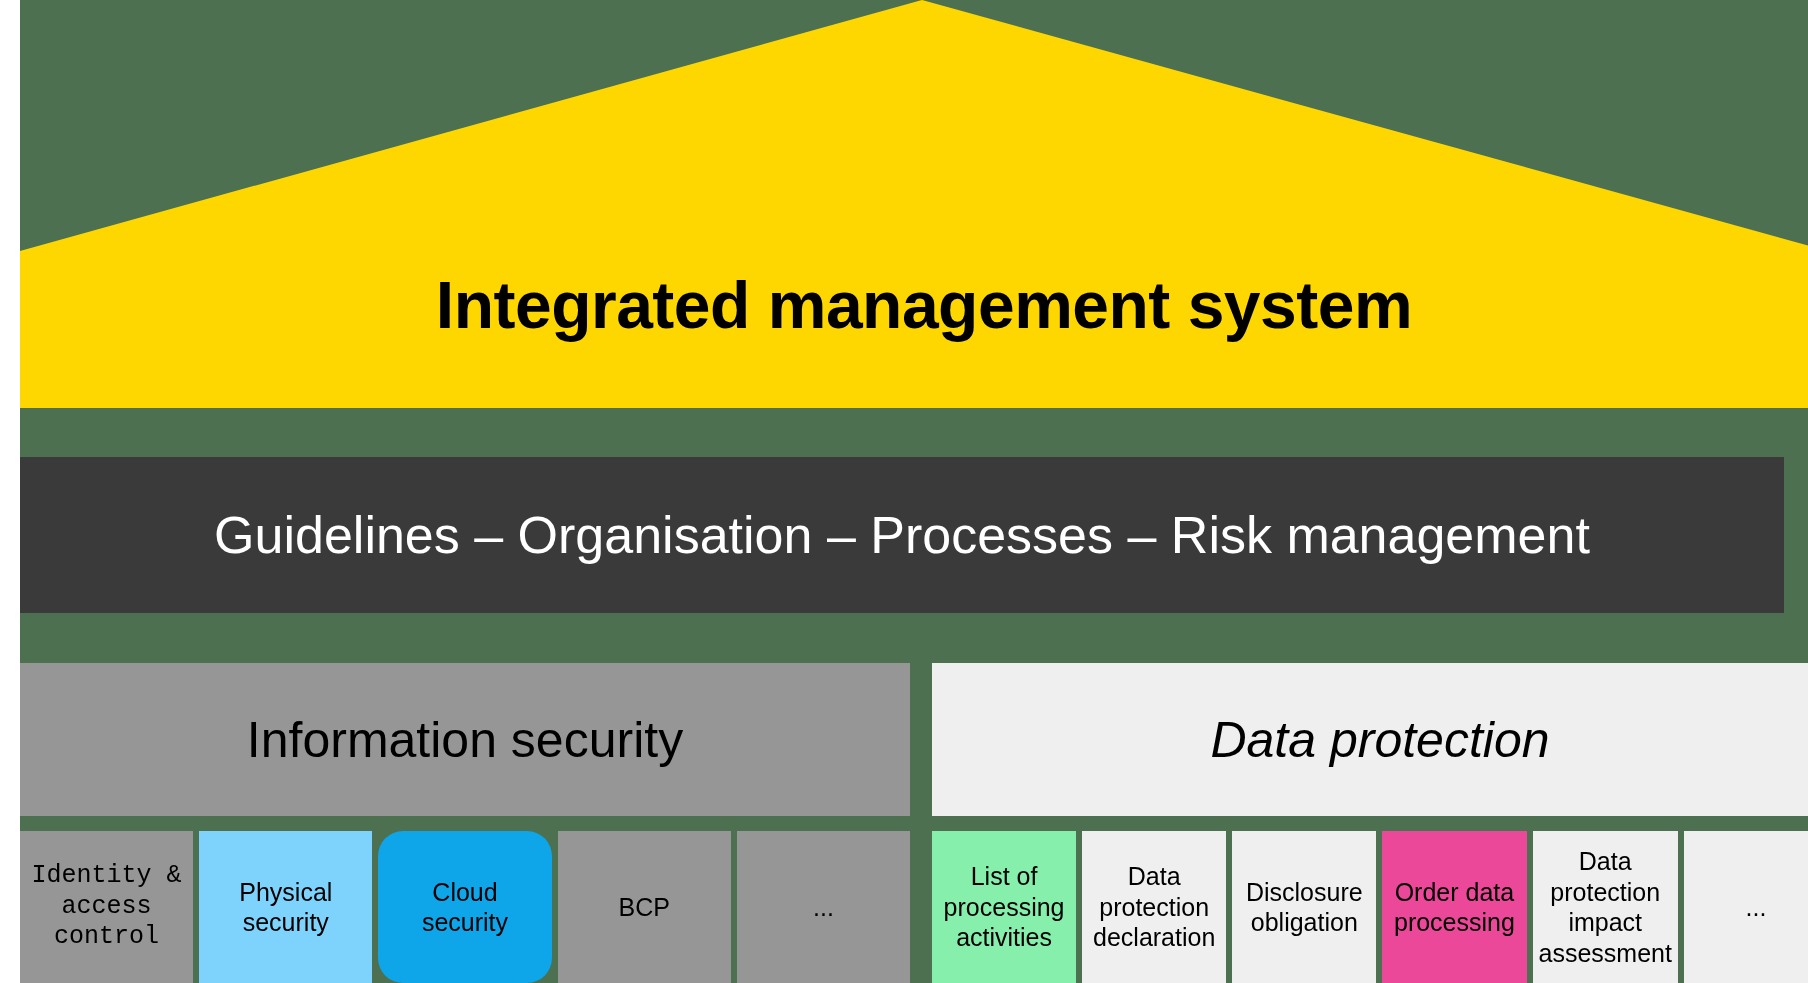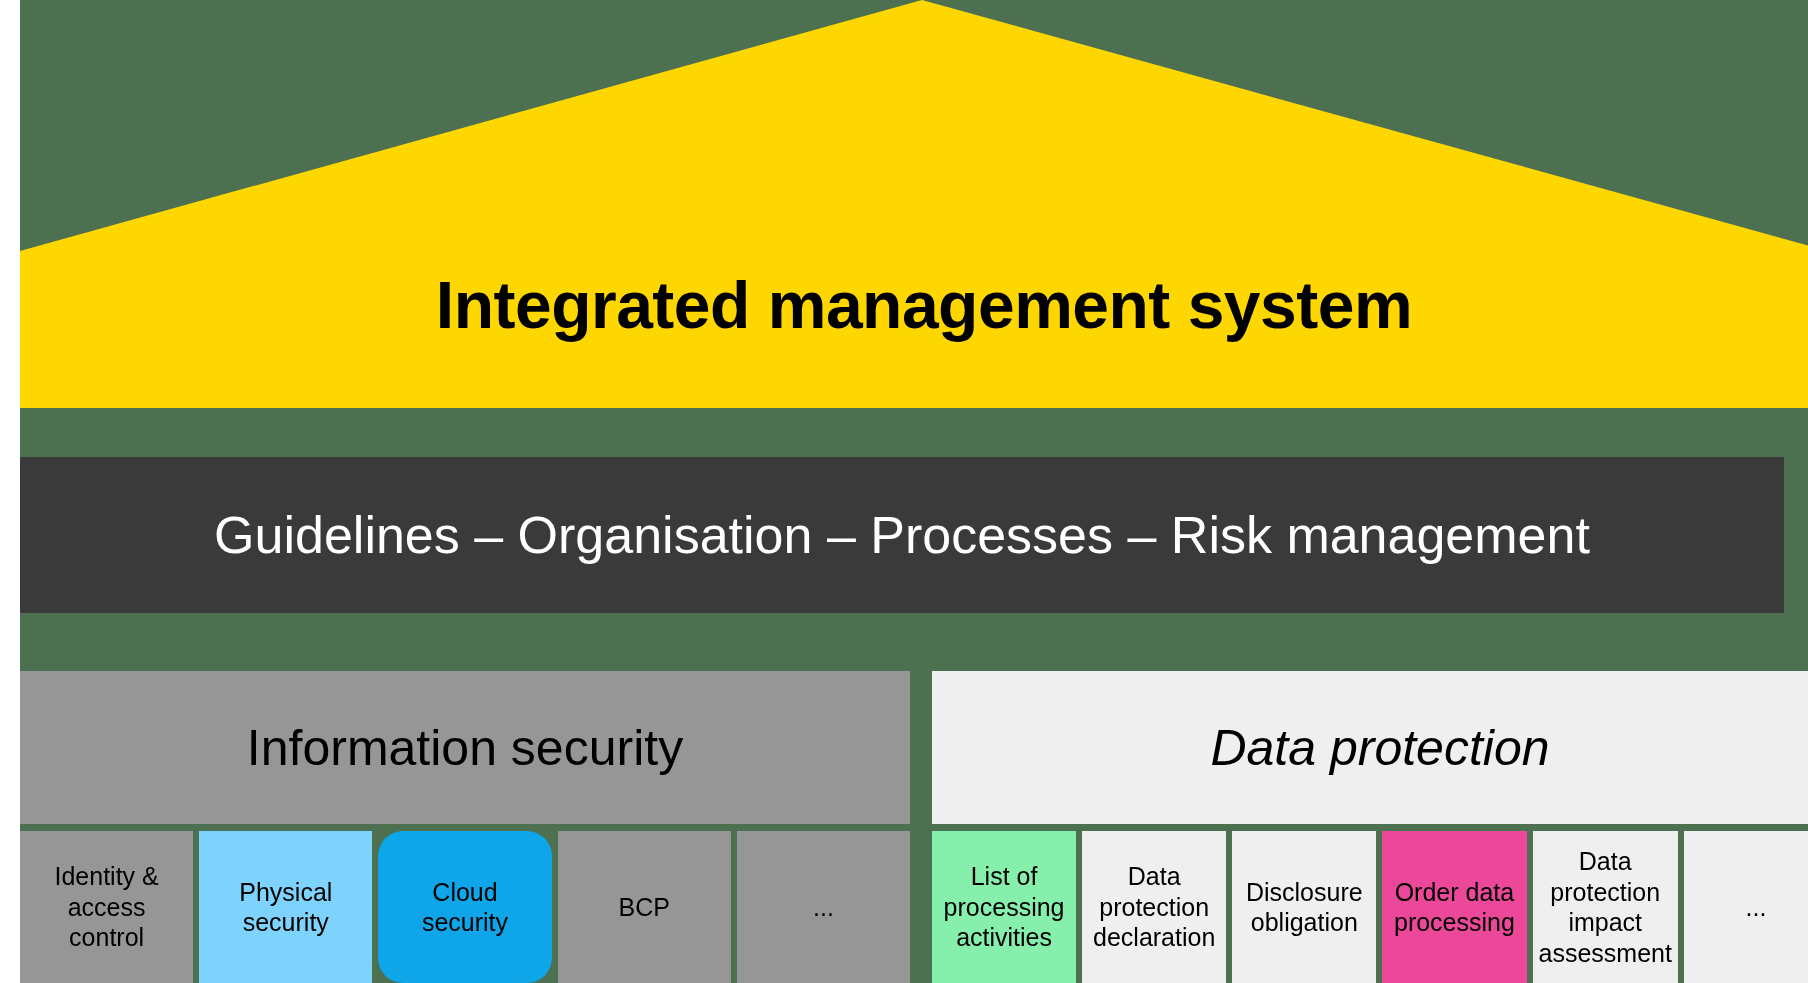--- a/index.html
+++ b/index.html
@@ -77,21 +77,21 @@
     position: absolute;
     top: 0;
     height: 328px;
   }
   .pillar.left  { left: 0;     width: 890px; }
   .pillar.right { left: 912px; width: 896px; }
 
   .pillar-head {
     position: absolute;
     left: 0;
-    top: 16px;
+    top: 8px;
     width: 100%;
     height: 153px;
     display: flex;
     align-items: center;
     justify-content: center;
     box-sizing: border-box;
   }
   .pillar-head-label {
     font-size: 50px;
     color: #000000;
@@ -142,21 +142,21 @@
     <div class="gov-bar-label">Guidelines – Organisation – Processes – Risk management</div>
   </div>
 
   <div class="pillars">
 
     <div class="pillar left">
       <div class="pillar-head" style="background: rgb(150, 150, 150);">
         <div class="pillar-head-label">Information security</div>
       </div>
       <div class="pillar-items">
-        <div class="pillar-item" style="background: rgb(150, 150, 150);">
+        <div class="pillar-item" style="background: rgb(150, 150, 150); font-family: Liberation Mono, monospace;">
           <span>Identity &amp;
 access
 control</span>
         </div>
         <div class="pillar-item" style="background: #7dd3fc;">
           <span>Physical
 security</span>
         </div>
         <div class="pillar-item" style="background: #0ea5e9; border-radius: 25px;">
           <span>Cloud

